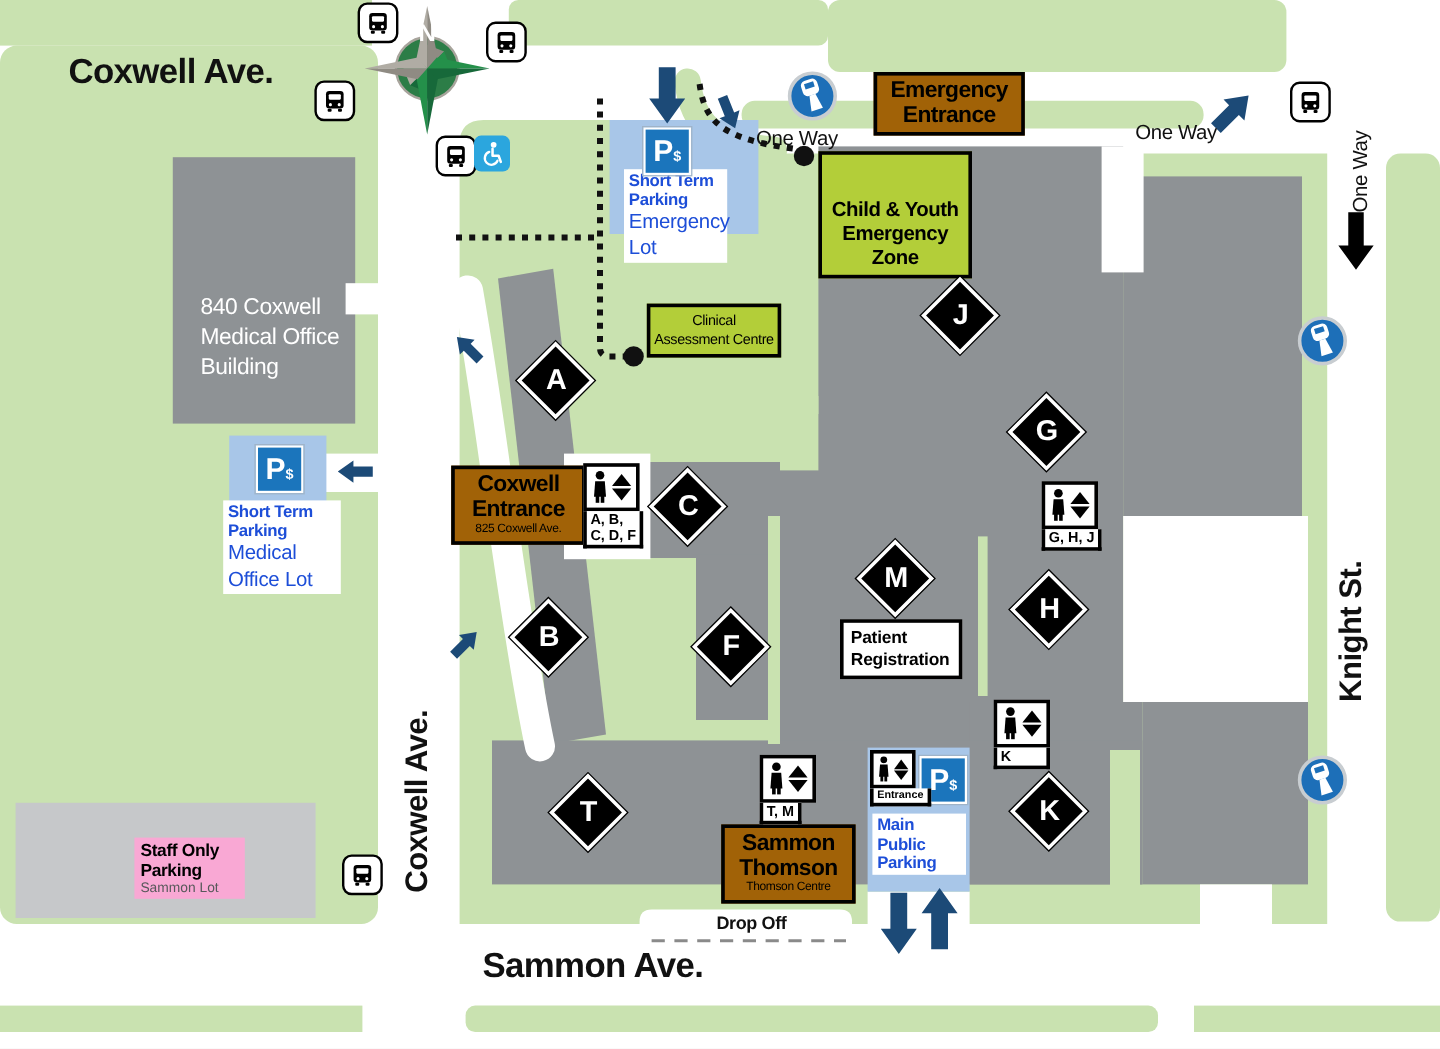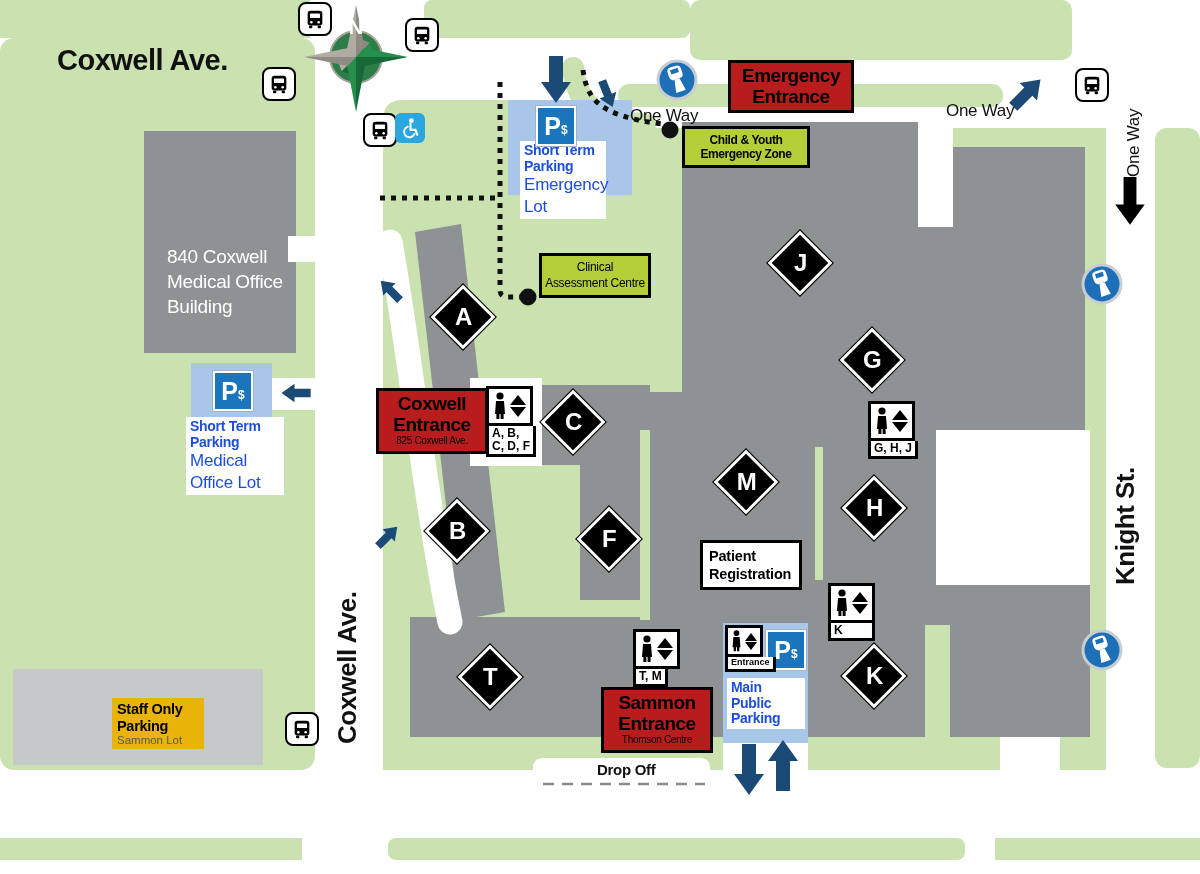--- a/index.html
+++ b/index.html
@@ -2,46 +2,46 @@
 <html><head>
 <meta charset="utf-8">
 <style>
   html,body{margin:0;padding:0;background:#e8e8e8;font-family:"Liberation Sans","DejaVu Sans",sans-serif;}
   #map{position:relative;width:1200px;height:874px;overflow:hidden;background:#fff;}
   .abs{position:absolute;}
   svg text{font-family:"Liberation Sans","DejaVu Sans",sans-serif;}
   .street{font-weight:bold;color:#111;letter-spacing:-0.5px;}
   .vtext{transform:rotate(-90deg);transform-origin:left top;white-space:nowrap;}
   .oneway{font-size:17px;color:#111;white-space:nowrap;letter-spacing:-0.3px;}
-  .ybox{background:#b91c1c;border:3px solid #000;text-align:center;color:#000;padding:3px 4px;}
+  .ybox{background:#a16207;border:3px solid #000;text-align:center;color:#000;padding:3px 4px;}
   .gbox{background:#b3ce39;border:3px solid #000;text-align:center;color:#000;padding:4px 3px;}
   .ybox .t1{font-weight:bold;font-size:19px;line-height:1.08;letter-spacing:-0.5px;}
   .ybox .t2{font-size:10px;line-height:1.25;letter-spacing:-0.3px;}
-  .gbox .t1{font-weight:bold;font-size:12px;line-height:1.18;letter-spacing:-0.4px;}
+  .gbox .t1{font-weight:bold;font-size:17px;line-height:1.18;letter-spacing:-0.4px;margin-top:32px;}
   .gbox .t2{font-size:12px;line-height:1.3;letter-spacing:-0.3px;}
   .wlabel{background:#fff;color:#1d4ed8;padding:2px 4px;}
   .wlabel .t1{font-weight:bold;font-size:14px;line-height:1.12;letter-spacing:-0.3px;}
   .wlabel .t2{font-size:17px;line-height:1.25;letter-spacing:-0.2px;}
   .reg{background:#fff;border:3px solid #000;font-weight:bold;font-size:14.5px;line-height:1.25;padding:4px 6px;color:#000;letter-spacing:-0.2px;}
   .dmd{width:40px;height:40px;background:#000;border:3px solid #fff;outline:1.5px solid #000;transform:rotate(45deg);display:flex;align-items:center;justify-content:center;}
   .dmd span{transform:rotate(-45deg);color:#fff;font-weight:bold;font-size:24px;letter-spacing:-1px;}
   .psign{width:36px;height:36px;background:#1b75bc;border:2px solid #fff;outline:1px solid #9fb3c8;color:#fff;display:flex;align-items:center;justify-content:center;font-weight:bold;}
   .psign .p{font-size:25px;line-height:1;}
   .psign .d{font-size:12px;margin-top:8px;}
   .elev{display:flex;flex-direction:column;align-items:flex-start;}
   .cab{background:#fff;border:3px solid #000;display:flex;align-items:center;justify-content:center;gap:3px;padding:3px 4px;}
   .tag{background:#fff;border:3px solid #000;border-top:0;font-weight:bold;font-size:12px;line-height:1.1;padding:1px 3px;color:#000;white-space:nowrap;}
   .tris{display:flex;flex-direction:column;gap:2px;}
   .tu{width:0;height:0;border-left:8px solid transparent;border-right:8px solid transparent;border-bottom:10px solid #000;}
   .td{width:0;height:0;border-left:8px solid transparent;border-right:8px solid transparent;border-top:10px solid #000;}
   .busbox{width:30px;height:30px;background:#fff;border:2.5px solid #000;border-radius:8px;display:flex;align-items:center;justify-content:center;}
   .wcbox{width:30px;height:30px;background:#2ba6de;border-radius:6px;display:flex;align-items:center;justify-content:center;}
   .b840{color:#fff;font-size:19px;line-height:1.32;letter-spacing:-0.3px;}
   .b840 span{display:block;}
-  .staff{background:#eab308;padding:3px 5px;}
+  .staff{background:#f9a8d4;padding:3px 5px;}
   .staff .t1{font-weight:bold;font-size:14.5px;line-height:1.15;color:#000;letter-spacing:-0.3px;}
   .staff .t2{font-size:11.5px;color:#58595b;}
   .dropoff{font-weight:bold;font-size:15px;color:#111;letter-spacing:-0.3px;}
 </style>
 </head>
 <body>
 
 <div id="map">
 
 <svg class="abs" style="left:0;top:0;" width="1200" height="874" viewBox="0 0 1200 874">
@@ -153,20 +153,21 @@
     <g transform="translate(783,767) rotate(180)">
           <path d="M-7,-24 H7 V6 H15 L0,27 L-15,6 H-7 Z"></path>
         </g>
   </g>
   <g transform="translate(1130,199) scale(0.92)" fill="#000">
         <path d="M-7,-24 H7 V6 H16 L0,28 L-16,6 H-7 Z"></path>
       </g>
 </svg>
 
 <div class="abs street" style="left:57px;top:44px;font-size:29px;">Coxwell Ave.</div>
+<div class="abs street" style="left:402px;top:789px;font-size:29px;">Sammon Ave.</div>
 <div class="abs street vtext" style="left:332px;top:744px;font-size:26px;">Coxwell Ave.</div>
 <div class="abs street vtext" style="left:1110px;top:585px;font-size:26px;">Knight St.</div>
 
 <div class="abs oneway" style="left:630px;top:106px;">One Way</div>
 <div class="abs oneway" style="left:946px;top:101px;">One Way</div>
 <div class="abs oneway vtext" style="left:1124px;top:177px;">One Way</div>
 
 <div class="abs dropoff" style="left:597px;top:761px;">Drop Off</div>
 
 <div class="abs b840" style="left:167px;top:212px;width:125px;margin-top:32px;">
@@ -178,33 +179,33 @@
 <div class="abs ybox" style="left:728px;top:60px;width:112px;">
   <div class="t1">Emergency Entrance</div>
 </div>
 
 <div class="abs ybox" style="left:376px;top:388px;width:98px;">
   <div class="t1">Coxwell Entrance</div>
   <div class="t2">825 Coxwell Ave.</div>
 </div>
 
 <div class="abs ybox" style="left:601px;top:687px;width:98px;">
-  <div class="t1">Sammon Entrance</div>
+  <div class="t1">Sammon Thomson</div>
   <div class="t2">Thomson Centre</div>
 </div>
 
 <div class="abs gbox" style="left:682px;top:126px;width:116px;">
   <div class="t1">Child &amp; Youth Emergency Zone</div>
 </div>
 
 <div class="abs gbox" style="left:539px;top:253px;width:100px;">
   <div class="t2">Clinical Assessment Centre</div>
 </div>
 
-<div class="abs reg" style="left:700px;top:540px;width:84px;">Patient Registration</div>
+<div class="abs reg" style="left:700px;top:516px;width:84px;">Patient Registration</div>
 
 <div class="abs wlabel" style="left:520px;top:141px;width:78px;">
   <div class="t1">Short Term Parking</div>
   <div class="t2">Emergency Lot</div>
 </div>
 
 <div class="abs wlabel" style="left:186px;top:417px;width:90px;">
   <div class="t1">Short Term Parking</div>
   <div class="t2">Medical Office Lot</div>
 </div>

